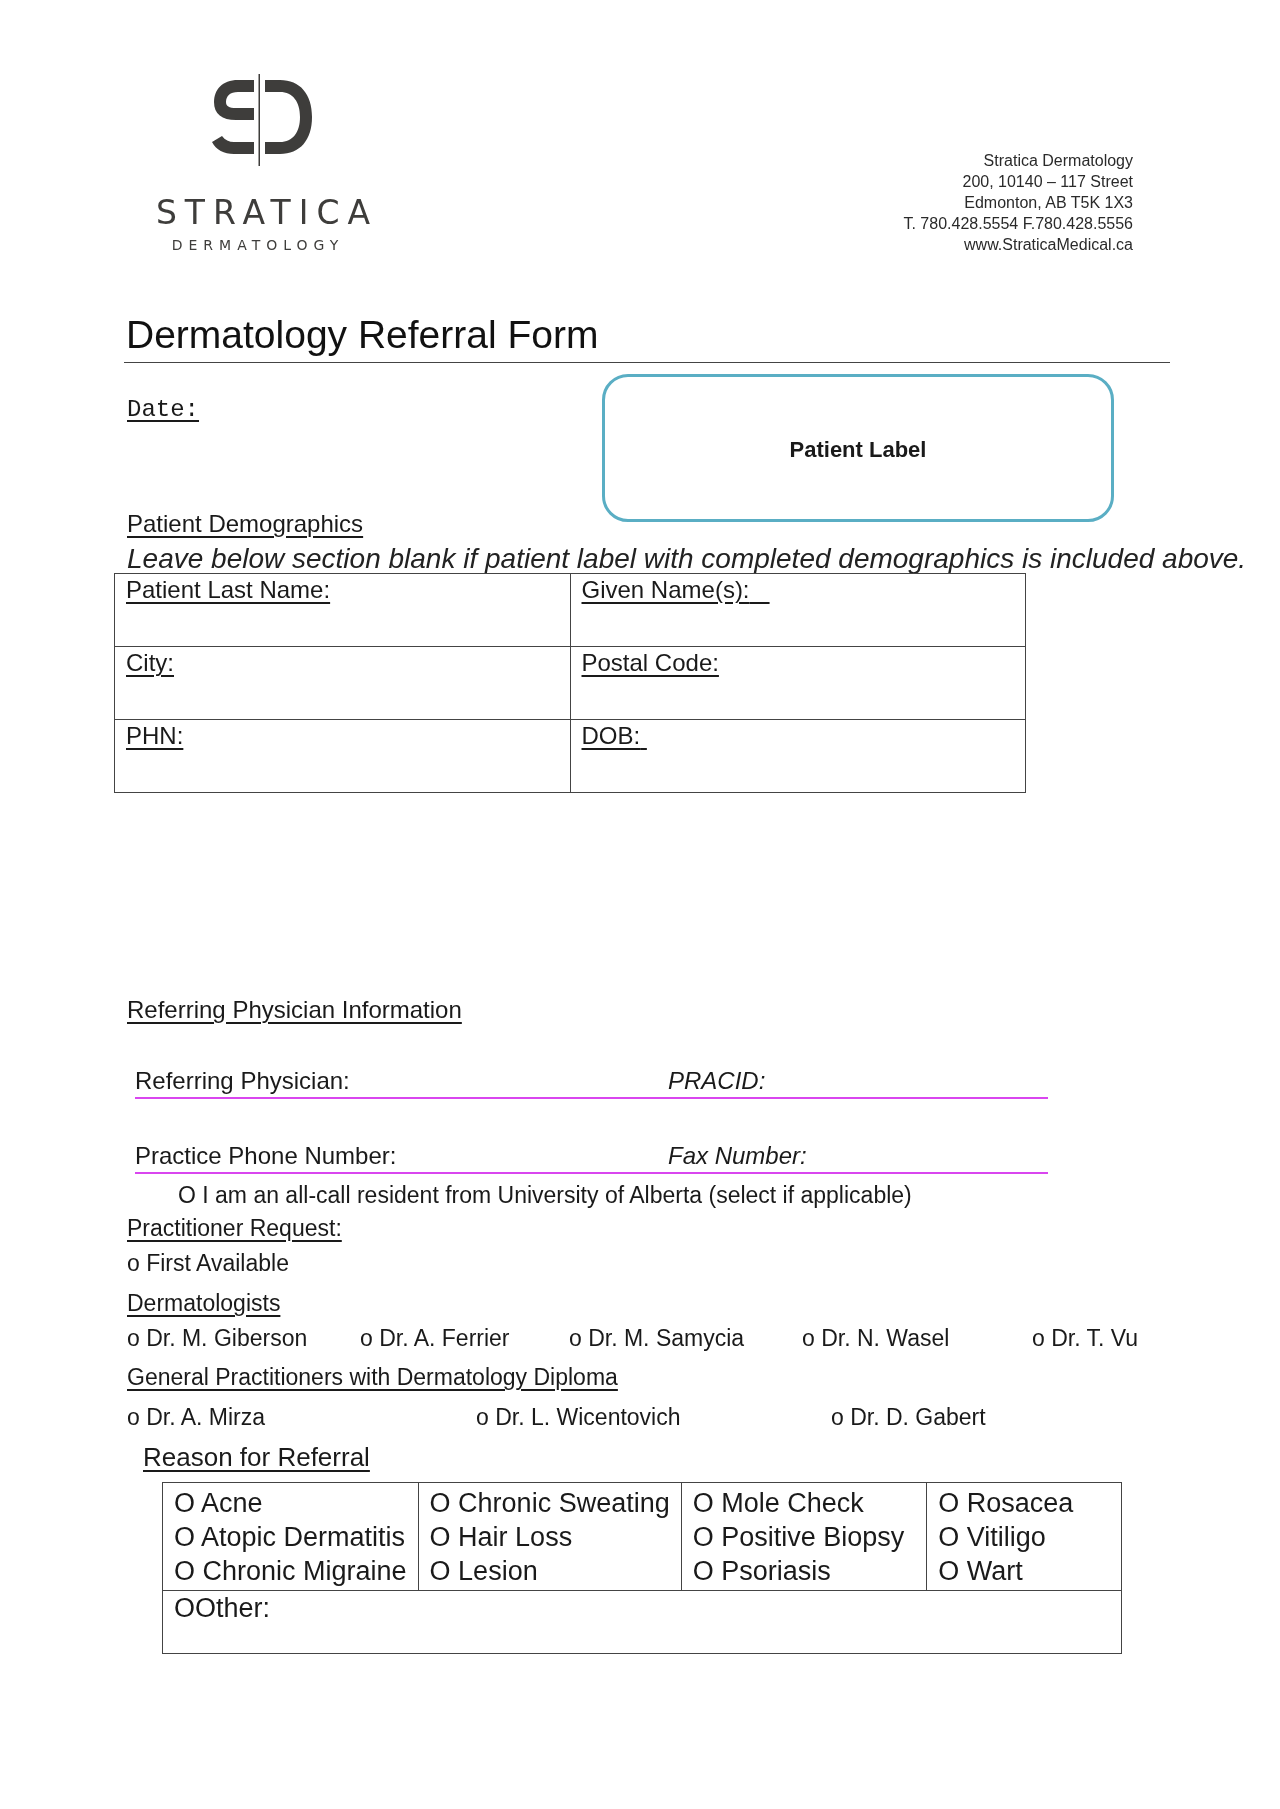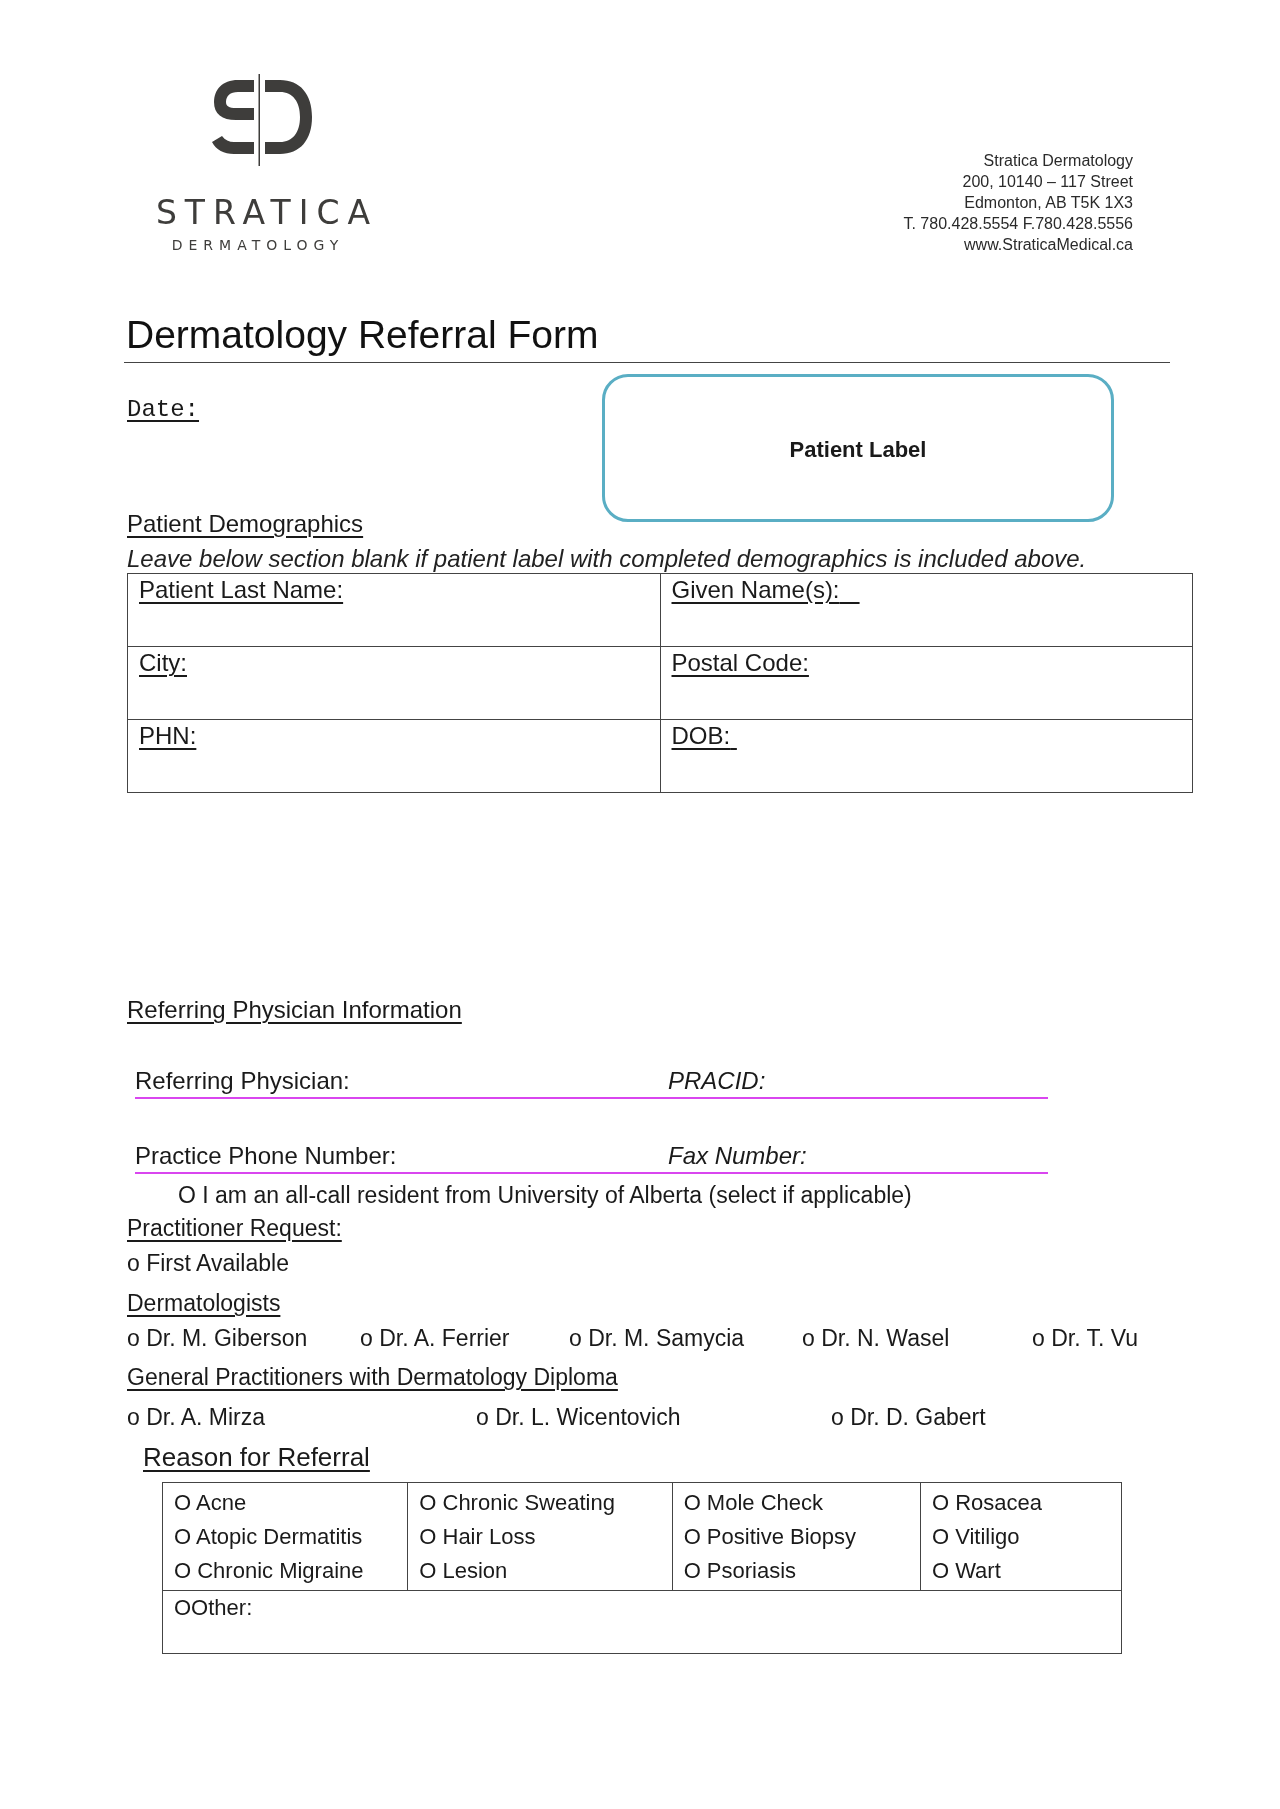--- a/index.html
+++ b/index.html
@@ -24,24 +24,24 @@
 
   .label24 { font-size: 24px; line-height: 28px; }
 
   #date-label { left: 127px; top: 396px; font-family: Liberation Mono, monospace; }
   #patient-label-box { left: 602px; top: 374px; width: 512px; height: 148px;
     border: 3.5px solid #5aaec4; border-radius: 26px; box-sizing: border-box; }
   #patient-label-text { left: 602px; top: 437px; width: 512px; text-align: center;
     font-size: 22px; font-weight: bold; line-height: 26px; }
 
   #demo-heading { left: 127px; top: 510px; }
-  #demo-note { left: 127px; top: 547px; font-size: 24px; font-style: italic; line-height: 24px; color: #222; }
+  #demo-note { left: 127px; top: 547px; font-size: 28px; font-style: italic; line-height: 24px; color: #222; }
 
   
-  #demo-table { left: 127px; top: 573px; width: 1066px; border-collapse: collapse; padding-left: 37px; }
+  #demo-table { left: 114px; top: 573px; width: 912px; border-collapse: collapse; padding-left: 37px; }
   #demo-table td { border: 1.5px solid #444; width: 50%; height: 73px; vertical-align: top;
     padding: 2px 11px; font-size: 24px; line-height: 28px; box-sizing: border-box; }
   .gender-opts { display: block; text-align: right; padding-right: 28px; margin-top: 8px; letter-spacing: 0.5px; }
   .gender-opts span { margin-left: 18px; }
 
   #phys-heading { left: 127px; top: 996px; }
   .line-row { left: 135px; width: 913px; height: 30px; border-bottom: 2px solid #d946ef; }
   .line-row .l { position: absolute; left: 0; top: 0; font-size: 24px; line-height: 28px; }
   .line-row .r { position: absolute; left: 533px; top: 0; font-size: 24px; line-height: 28px; font-style: italic; }
   #phys-row1 { top: 1067px; }
@@ -51,21 +51,21 @@
   #pract-heading { left: 127px; top: 1214px; font-size: 23px; line-height: 28px; }
   #first-avail { left: 127px; top: 1249px; font-size: 23px; line-height: 28px; }
   #derm-heading { left: 127px; top: 1289px; font-size: 23px; line-height: 28px; }
   .opt { font-size: 23px; line-height: 28px; white-space: nowrap; }
   #gp-heading { left: 127px; top: 1363px; font-size: 23px; line-height: 28px; }
   #reason-heading { left: 127px; top: 1442px; font-size: 26px; line-height: 30px; margin-left: 16px; }
 
   
   #reason-table { left: 162px; top: 1482px; width: 960px; border-collapse: collapse; }
   #reason-table td { border: 1.5px solid #444; vertical-align: top; padding: 3px 11px 2px 11px;
-    font-size: 22px; line-height: 34px; box-sizing: border-box; }
+    font-size: 27px; line-height: 34px; box-sizing: border-box; }
   #reason-table td.c1 { width: 244px; }
   #reason-table td.c2 { width: 263px; }
   #reason-table td.c3 { width: 247px; }
   #reason-table td.c4 { width: 200px; }
   #reason-table td.other { height: 63px; line-height: 28px; }
   .item { display: block; white-space: nowrap; }
 </style>
 </head>
 <body>
 

